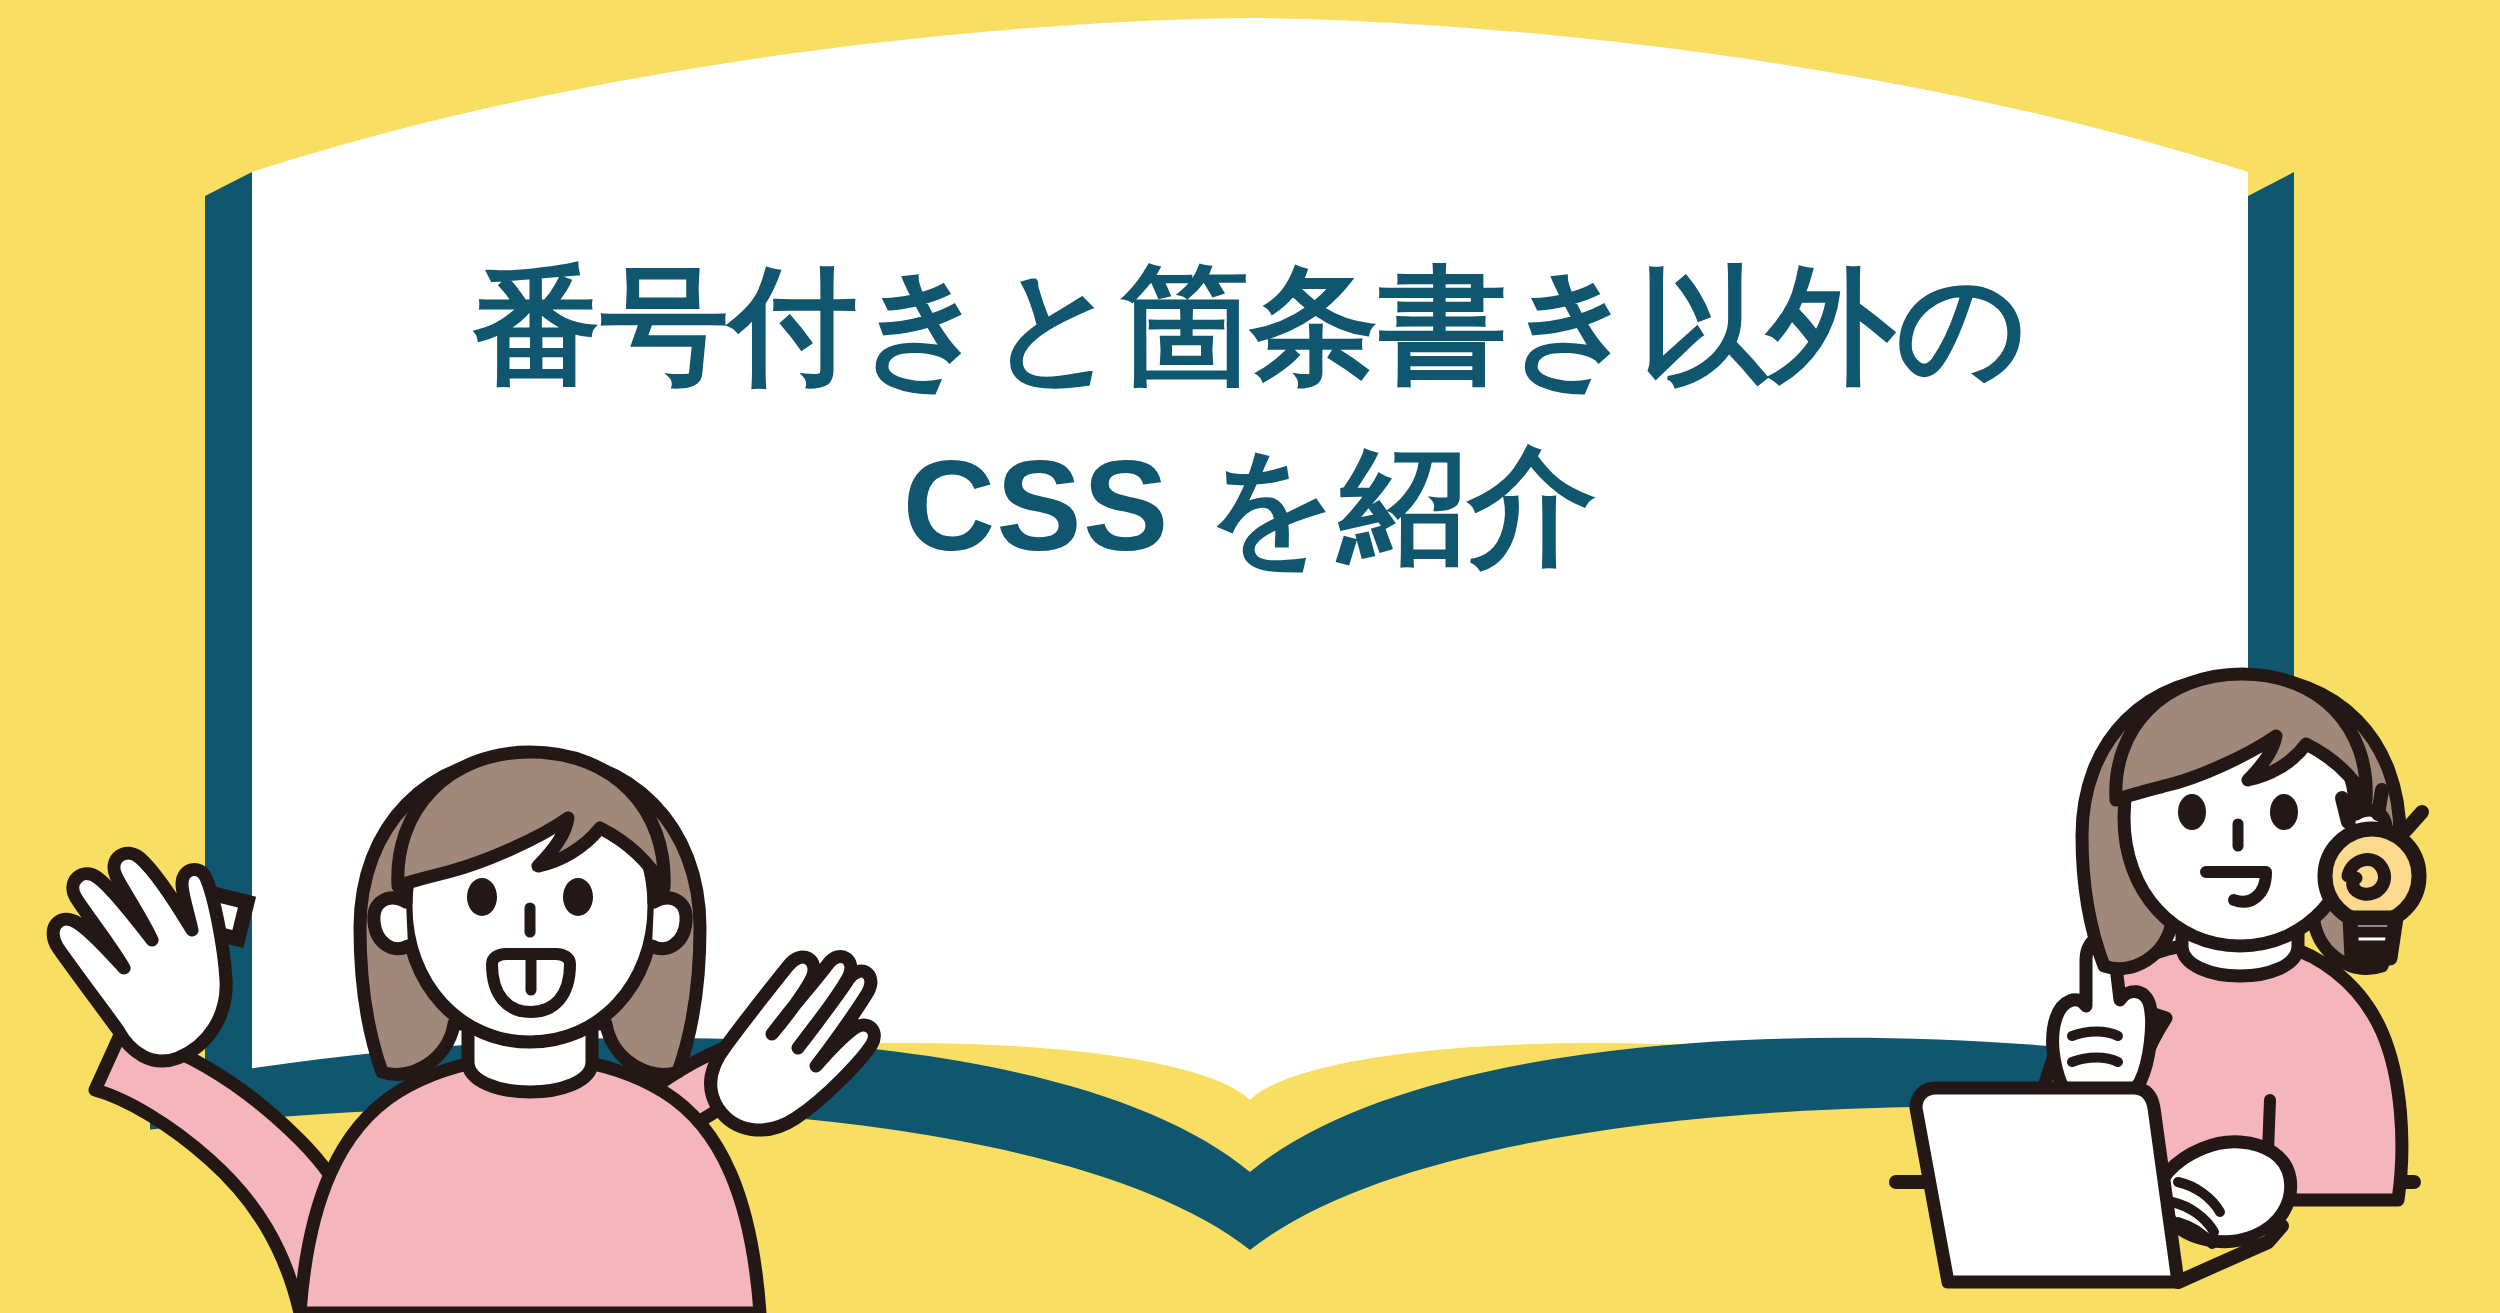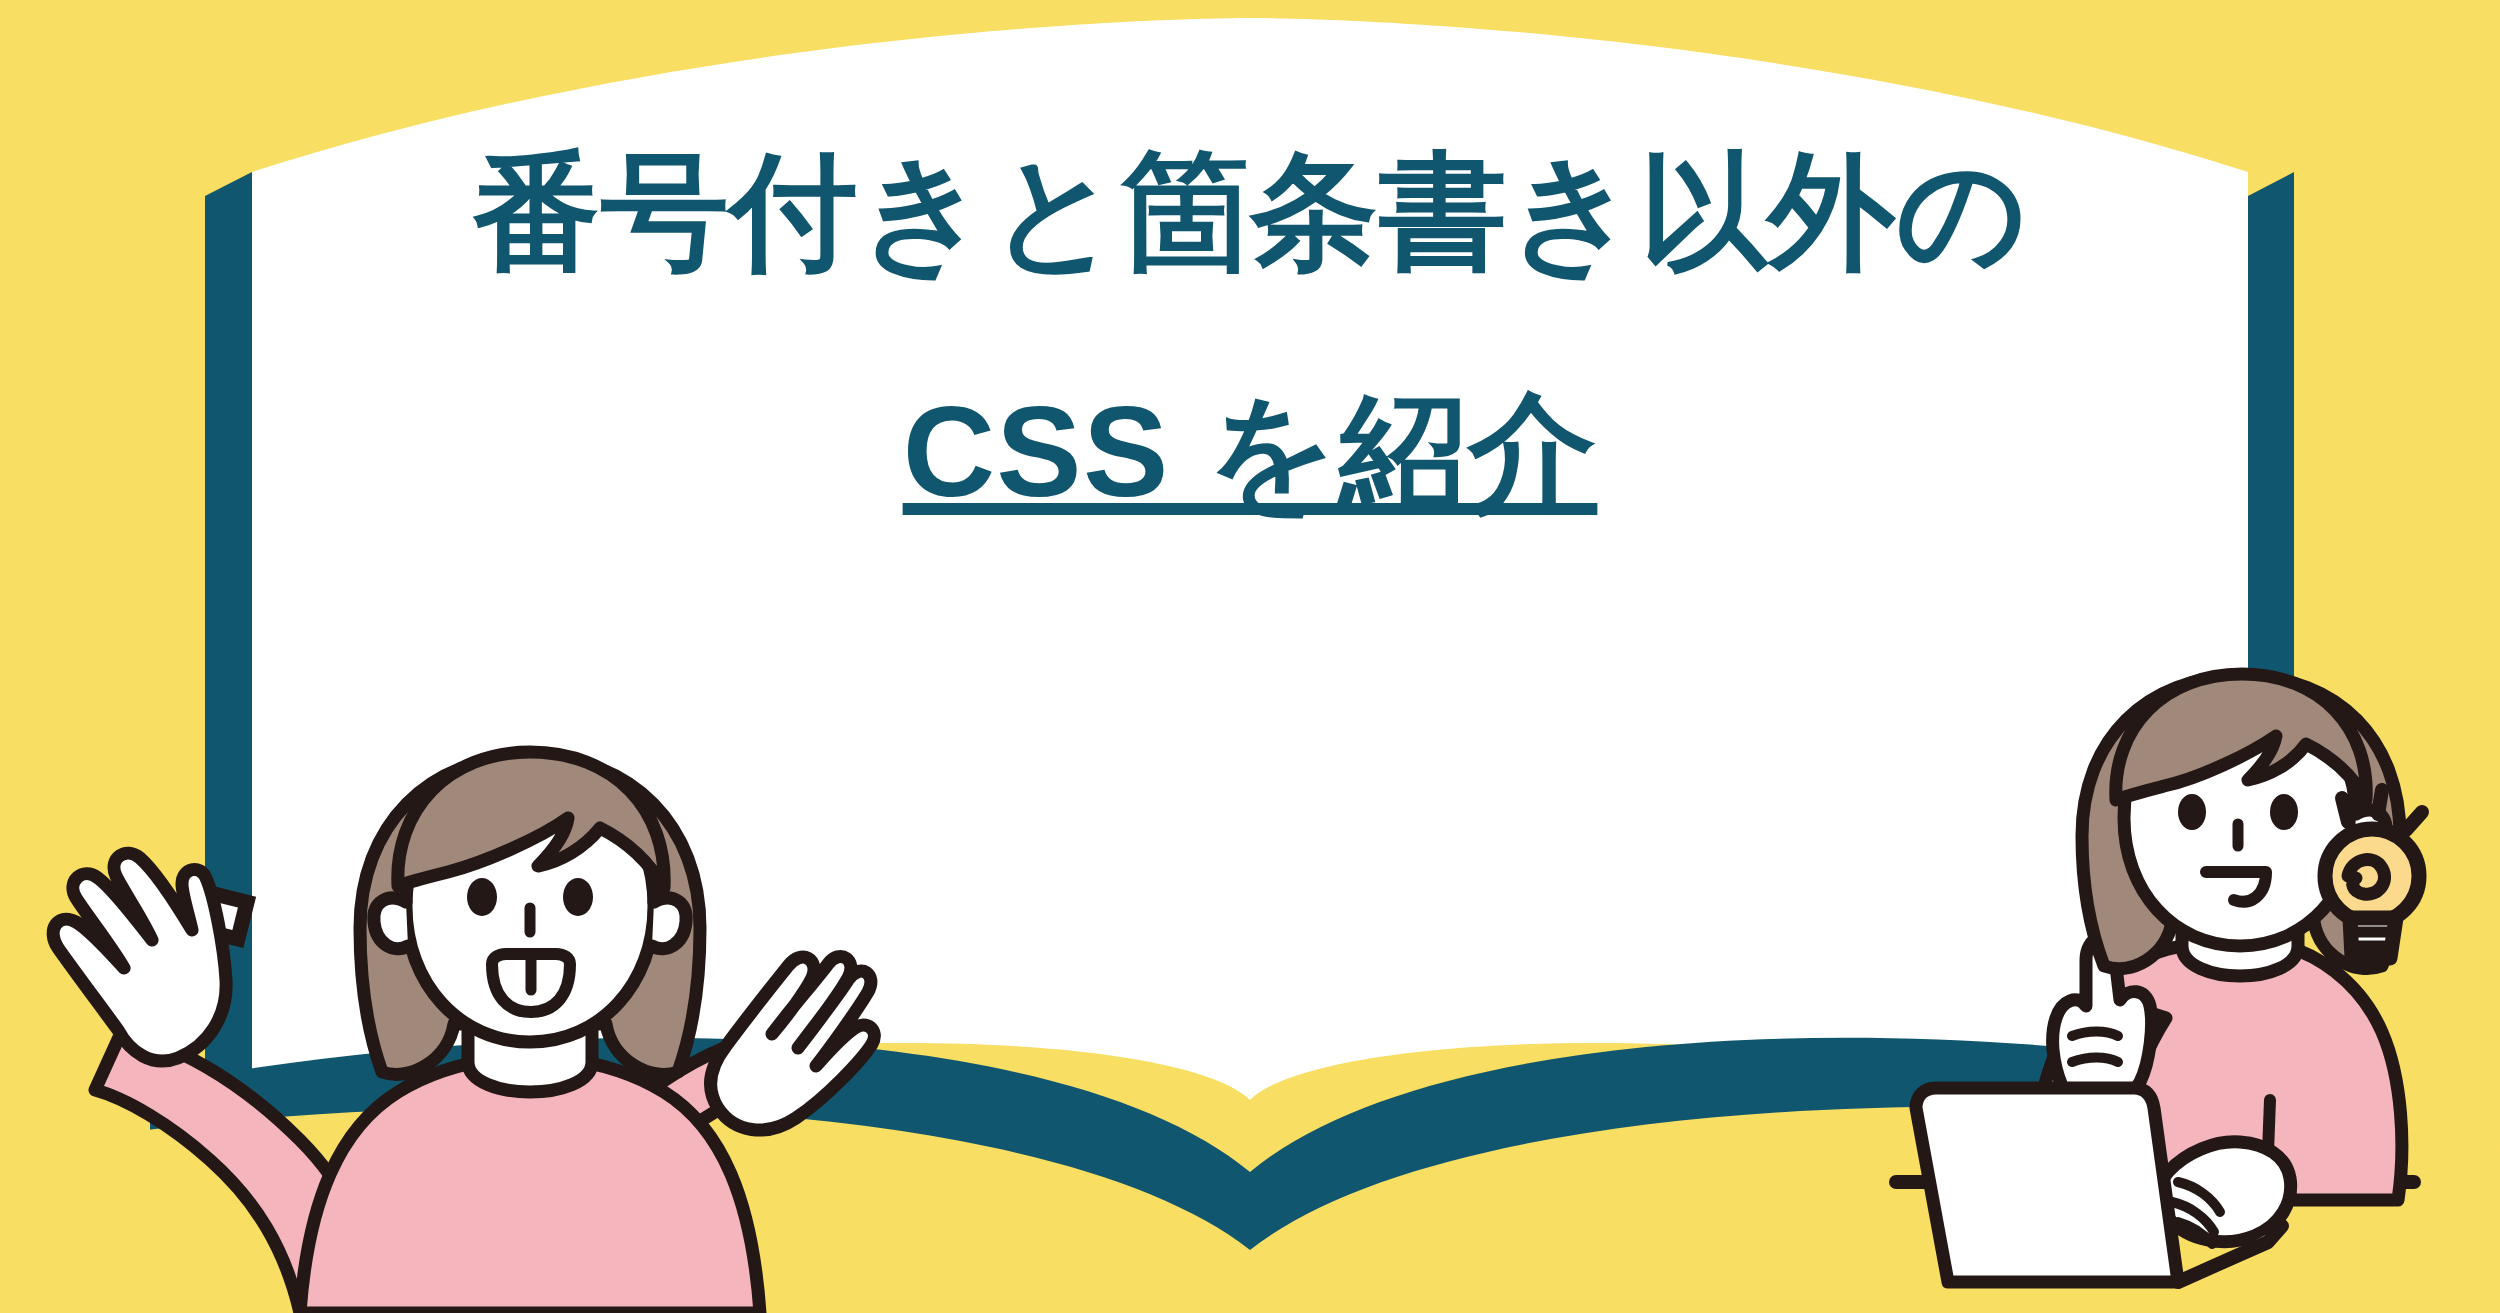--- a/index.html
+++ b/index.html
@@ -18,22 +18,22 @@
     pointer-events:none;
   }
   .tline{
     color:#10566E;
     font-weight:700;
     letter-spacing:.01em;
     line-height:1.0;
     white-space:nowrap;
   }
   .tline-1{font-size:132px;margin:0 0 0 0;padding-top:6px;}
-  .tline-2{font-size:128px;letter-spacing:.005em;}
-  .tline-3{font-size:128px;margin-top:112px;text-decoration:underline;}
+  .tline-2{font-size:128px;margin-top:114px;letter-spacing:.005em;}
+  .tline-3{font-size:128px;margin-top:52px;}
 </style>
 </head>
 <body>
 
 <div id="stage">
 
   <svg id="art" viewBox="0 0 2500 1313" preserveAspectRatio="none">
 
     <rect x="0" y="0" width="2500" height="1313" fill="#F8DE62"></rect>
 

